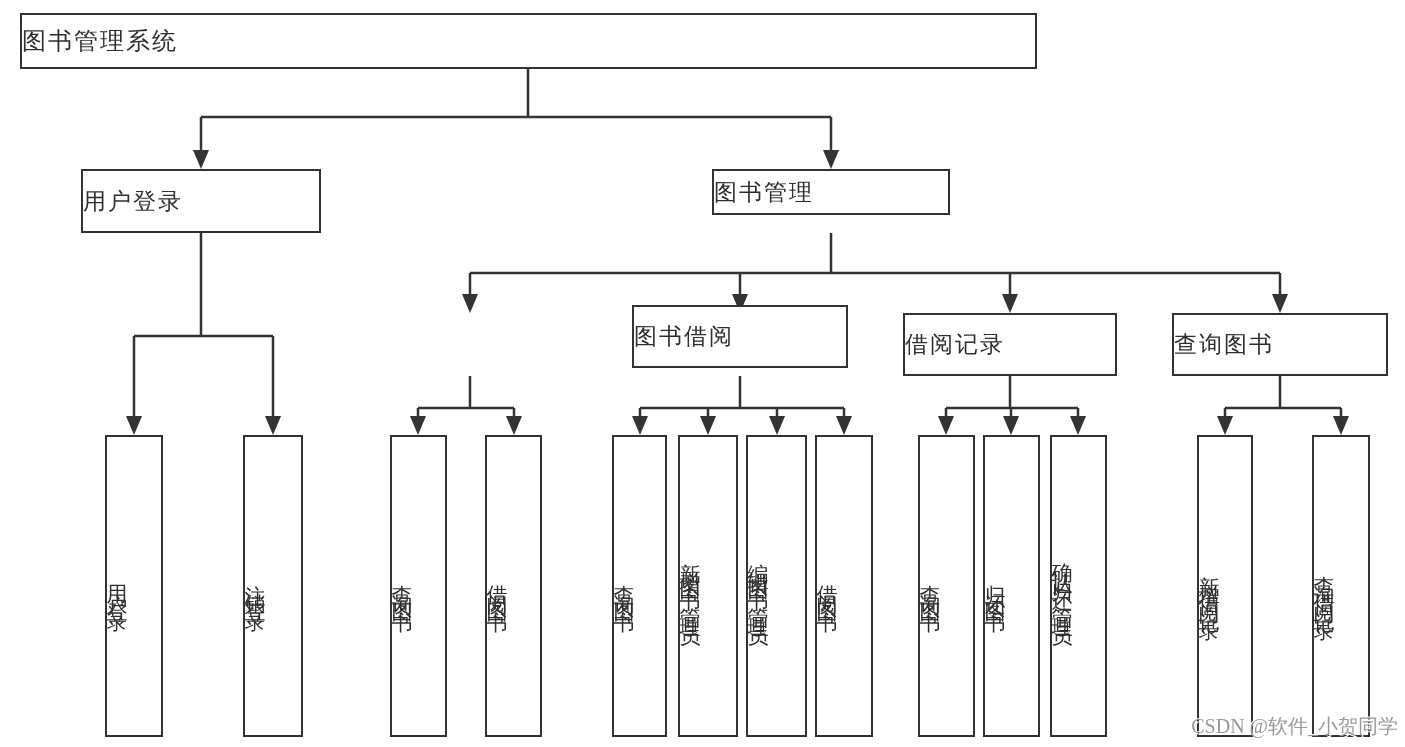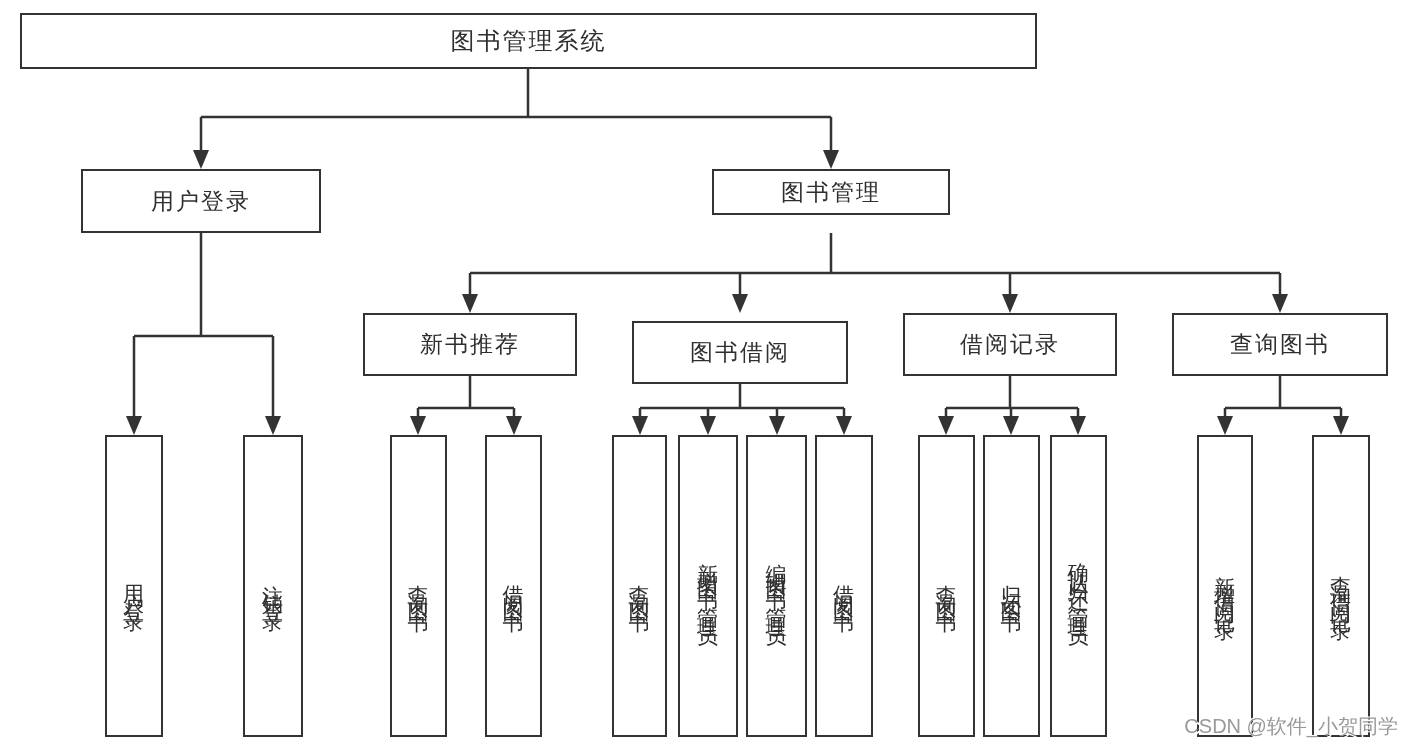--- a/index.html
+++ b/index.html
@@ -19,39 +19,40 @@
     overflow:hidden;
   }
   .connectors{position:absolute;left:0;top:0;width:1405px;height:747px;}
   .cl{stroke:var(--line);stroke-width:2.5;fill:none;}
   .ah{fill:var(--line);stroke:none;}
   .node{
     position:absolute;
     box-sizing:border-box;
     background:var(--background);
     border:2.5px solid var(--box-border);
-    display:flex;align-items:center;justify-content:center;
+    display:flex;align-items:center;
   }
   .hlabel{font-size:23px;letter-spacing:2px;white-space:nowrap;}
   .rootlabel{font-size:24px;}
   .vlabel{
     writing-mode:vertical-rl;
     text-orientation:mixed;
     font-size:21px;
     letter-spacing:9px;
     line-height:1;
     white-space:nowrap;
   }
   .watermark{
     position:absolute;
     right:7px;top:713px;
     font-size:20px;
     color:var(--watermark-text);
     text-shadow:2px 2px 0 #ffffff, -1px -1px 0 #ffffff;
     white-space:nowrap;
+    font-family:Liberation Serif, serif;
   }
 </style>
 </head>
 <body>
 
 <div class="canvas">
 
   <svg class="connectors" viewBox="0 0 1405 747" xmlns="http://www.w3.org/2000/svg">
     <g>
       <path class="cl" d="M528 69 V117 M201 117 H831 M201 117 V152 M831 117 V152"></path>
@@ -99,24 +100,21 @@
     <span class="hlabel rootlabel">图书管理系统</span>
   </div>
 
   <div class="node" style="left:81px;top:169px;width:240px;height:64px">
     <span class="hlabel">用户登录</span>
   </div>
   <div class="node" style="left:712px;top:169px;width:238px;height:46px">
     <span class="hlabel">图书管理</span>
   </div>
 
-  <div class="node" style="left:363px;top:313px;width:214px;height:63px">
-    <span class="hlabel">新书推荐</span>
-  </div>
-  <div class="node" style="left:632px;top:321px;width:216px;height:63px">
+  <div class="node" style="left:632px;top:305px;width:216px;height:63px">
     <span class="hlabel">图书借阅</span>
   </div>
   <div class="node" style="left:903px;top:313px;width:214px;height:63px">
     <span class="hlabel">借阅记录</span>
   </div>
   <div class="node" style="left:1172px;top:313px;width:216px;height:63px">
     <span class="hlabel">查询图书</span>
   </div>
 
   <div class="node" style="left:105px;top:435px;width:58px;height:302px">

